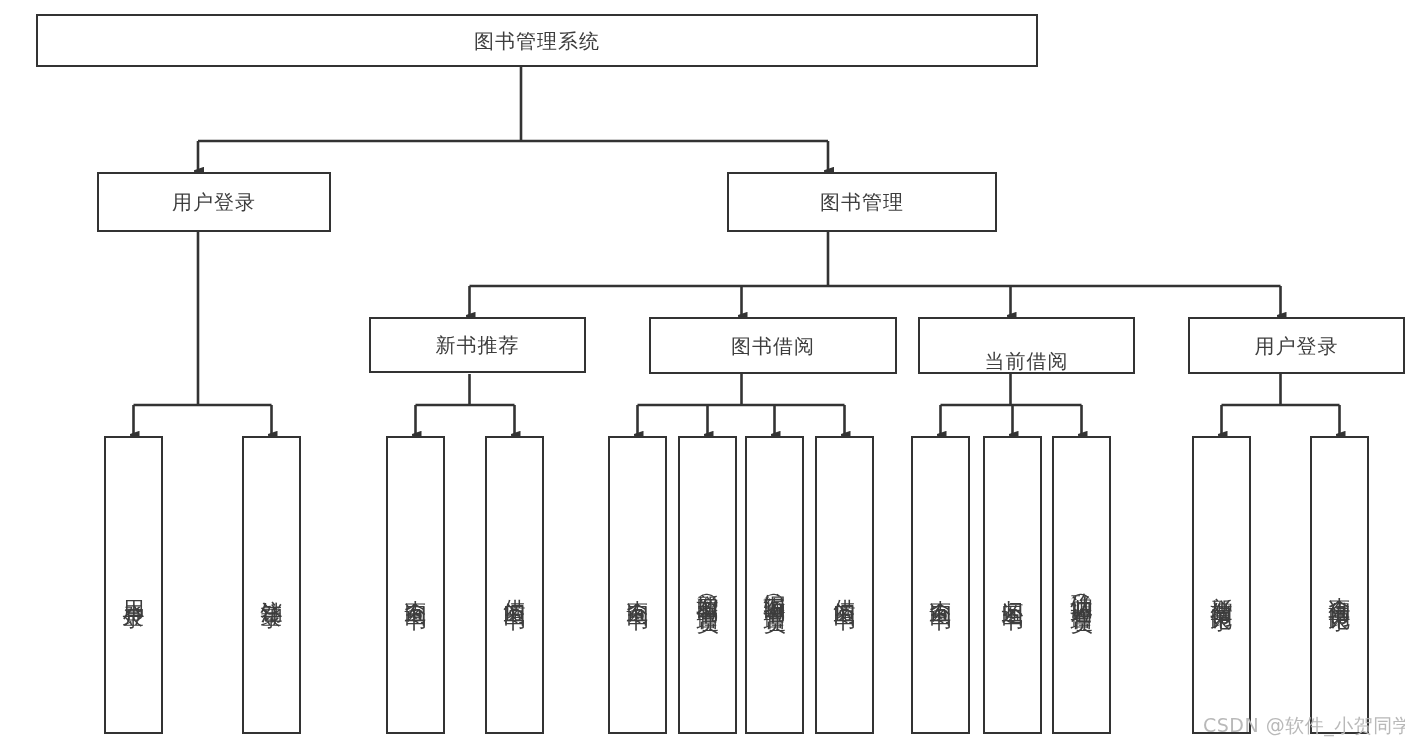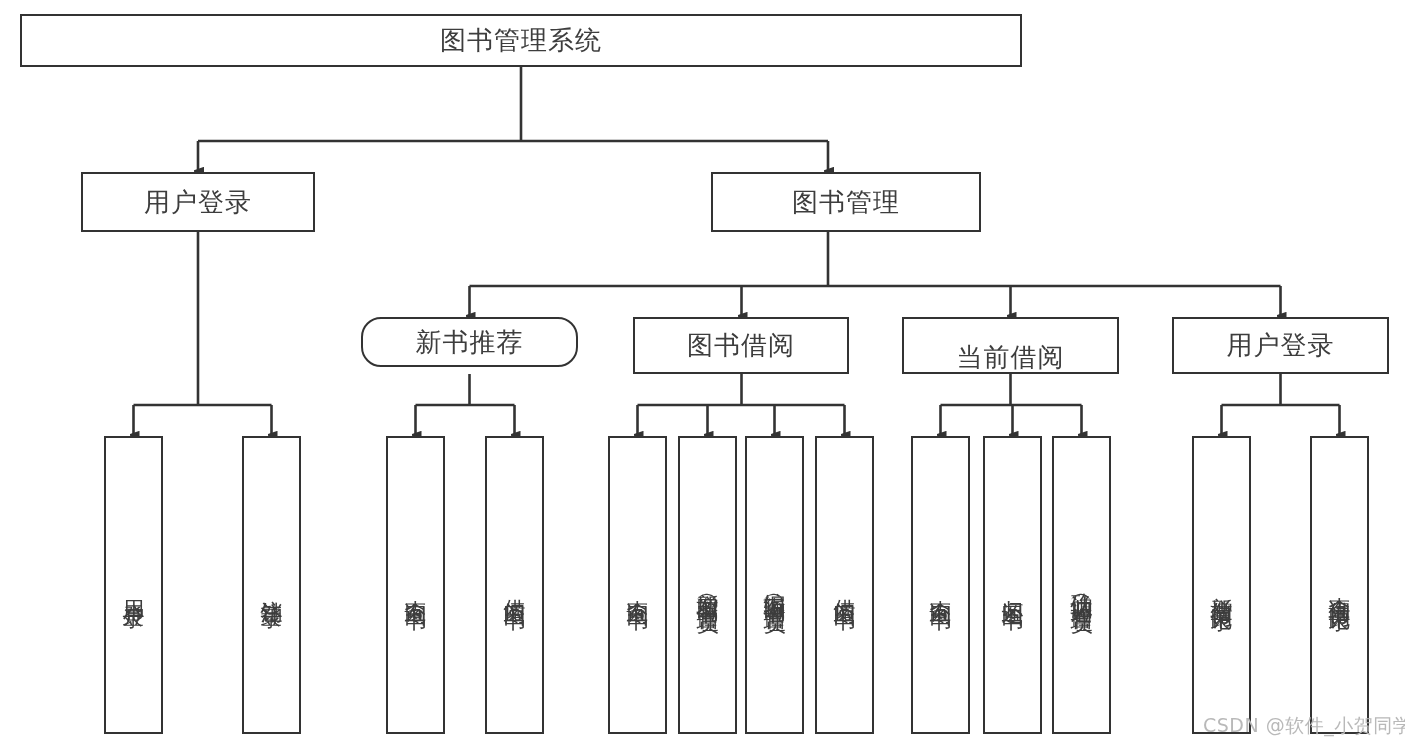--- a/index.html
+++ b/index.html
@@ -31,22 +31,23 @@
     box-sizing: border-box;
     background: #ffffff;
     border: 2.5px solid #333333;
     display: flex;
     align-items: center;
     justify-content: center;
     color: #3d3d3d;
     letter-spacing: 1px;
   }
   .node.h {
-    font-size: 26px;
+    font-size: 20px;
     line-height: 1.1;
+    margin-left: 16px;
   }
   .node.v {
     font-size: 22px;
     writing-mode: vertical-rl;
     text-orientation: upright;
     letter-spacing: 3px;
     line-height: 1;
     padding-top: 6px;
   }
   .node .lbl {
@@ -110,24 +111,24 @@
   <div id="node-layer">
       <div class="node h" style="left: 20px; top: 14px; width: 1002px; height: 53px;">
         <span class="lbl">图书管理系统</span>
       </div>
       <div class="node h" style="left: 81px; top: 172px; width: 234px; height: 60px;">
         <span class="lbl">用户登录</span>
       </div>
       <div class="node h" style="left: 711px; top: 172px; width: 270px; height: 60px;">
         <span class="lbl">图书管理</span>
       </div>
-      <div class="node h" style="left: 361px; top: 317px; width: 217px; height: 50px; border-radius: 20px;">
+      <div class="node h" style="left: 353px; top: 317px; width: 217px; height: 56px;">
         <span class="lbl">新书推荐</span>
       </div>
-      <div class="node h" style="left: 633px; top: 317px; width: 216px; height: 57px;">
+      <div class="node h" style="left: 633px; top: 317px; width: 248px; height: 57px;">
         <span class="lbl">图书借阅</span>
       </div>
       <div class="node h" style="left: 902px; top: 317px; width: 217px; height: 57px; align-items: flex-end;">
         <span class="lbl">当前借阅</span>
       </div>
       <div class="node h" style="left: 1172px; top: 317px; width: 217px; height: 57px;">
         <span class="lbl">用户登录</span>
       </div>
       <div class="node v" style="left: 104px; top: 436px; width: 59px; height: 298px;">
         <span class="lbl">用户登录</span>

